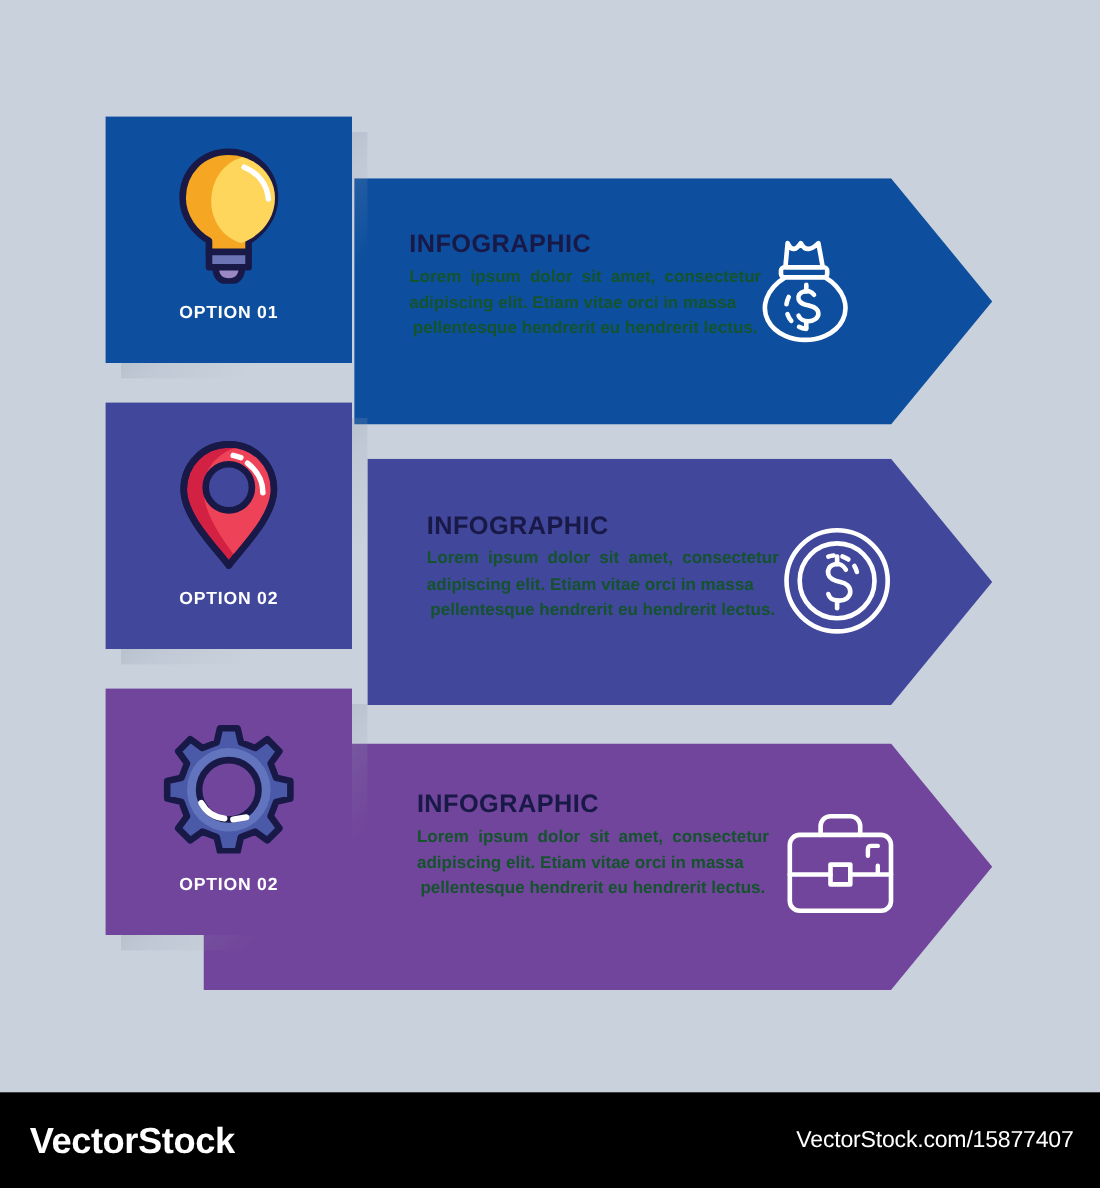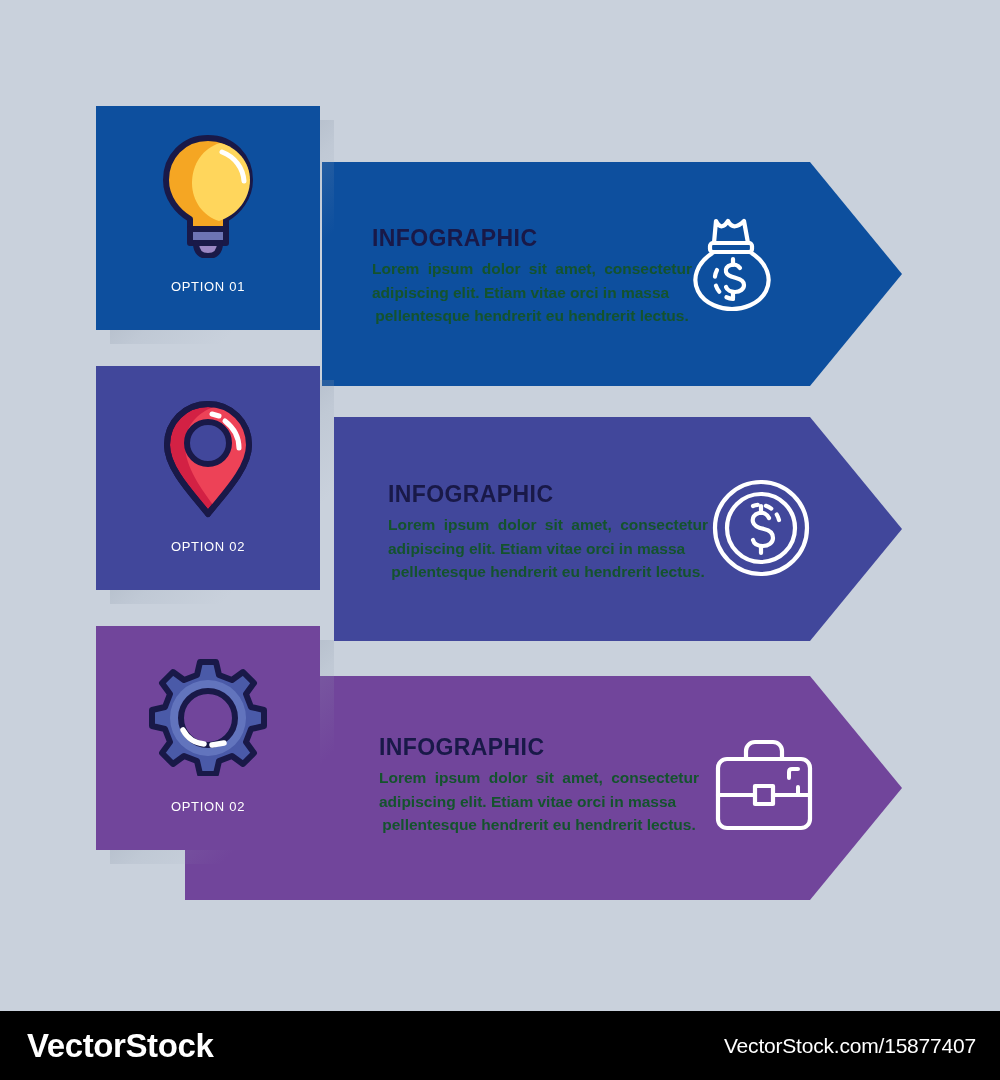--- a/index.html
+++ b/index.html
@@ -28,21 +28,21 @@
   .banner-text {
     position: absolute;
     width: 320px;
     text-align: justify;
   }
   .banner-title {
     font-size: 23px;
     font-weight: bold;
     letter-spacing: 0.4px;
     color: #191948;
-    margin: 17px 0 7px 0;
+    margin: 0 0 7px 0;
     line-height: 1;
   }
   .banner-body {
     font-size: 15.5px;
     line-height: 1.52;
     color: #14532d;
     margin: 0;
     text-align: justify;
     text-justify: inter-word;
     font-weight: bold;
@@ -71,38 +71,38 @@
     top: 14px;
     background: linear-gradient(135deg, rgba(90,104,124,0.55), rgba(150,163,180,0.18) 55%, rgba(201,209,220,0) 75%);
   }
   .card-label {
     position: absolute;
     left: 0;
     right: 0;
     bottom: 36px;
     text-align: center;
     color: #ffffff;
-    font-size: 13px;
-    font-weight: normal;
+    font-size: 16px;
+    font-weight: bold;
     letter-spacing: 0.7px;
   }
   .card-icon {
     position: absolute;
     left: 50%;
     transform: translateX(-50%);
     top: 22px;
   }
 
   
   #watermark {
     position: absolute;
     left: 0;
     bottom: 0;
     width: 1000px;
-    height: 69px;
+    height: 87px;
     background: #000000;
   }
   #wm-left {
     position: absolute;
     left: 27px;
     top: 50%;
     transform: translateY(-50%);
     color: #ffffff;
     font-size: 33px;
     font-weight: bold;

